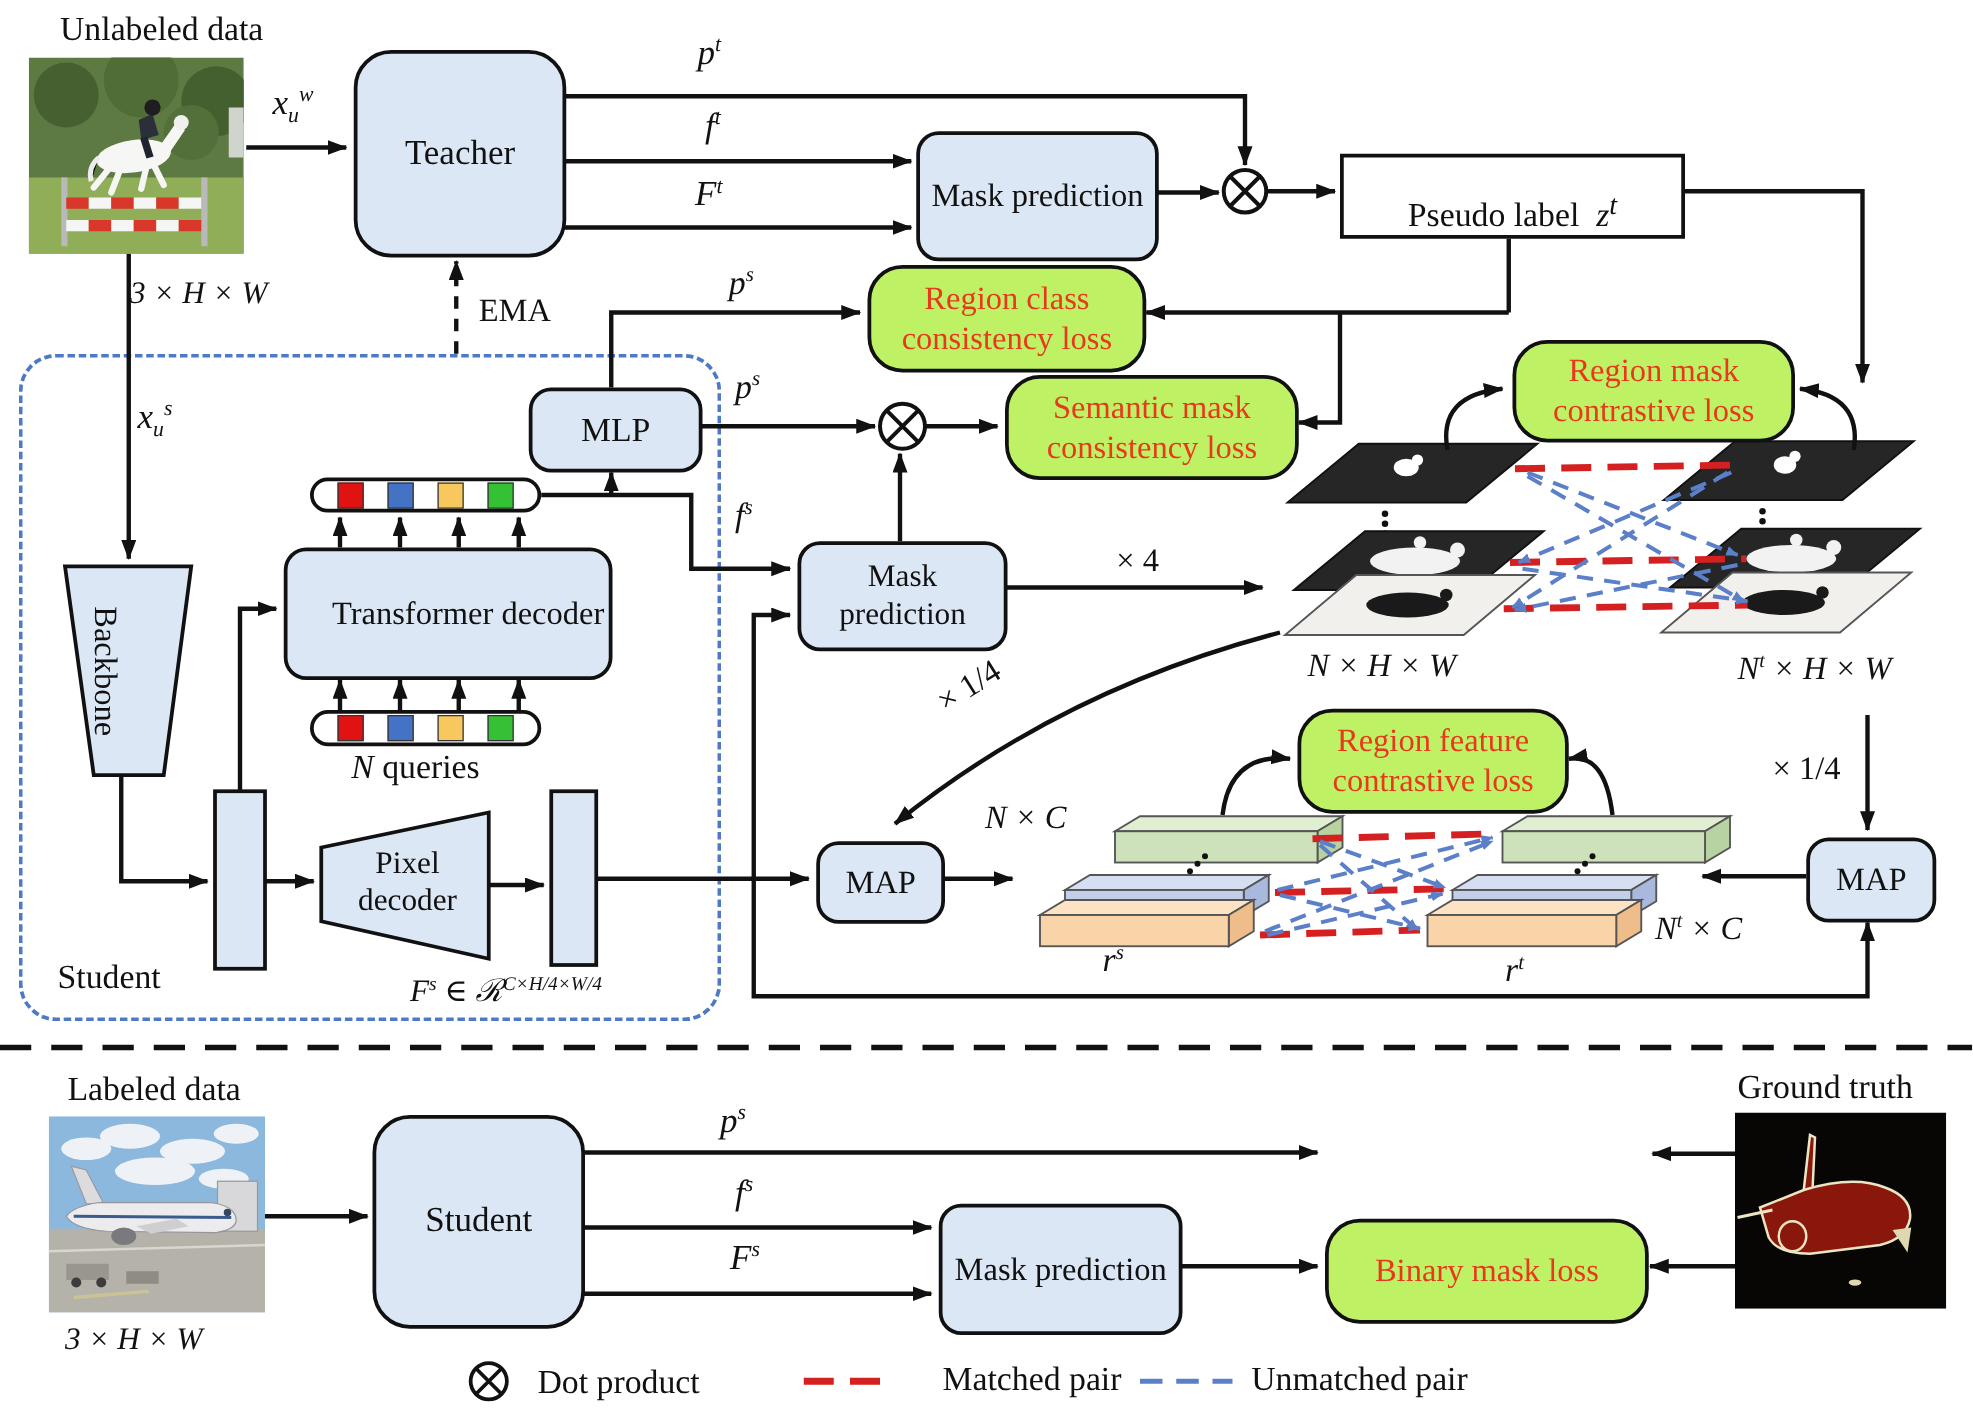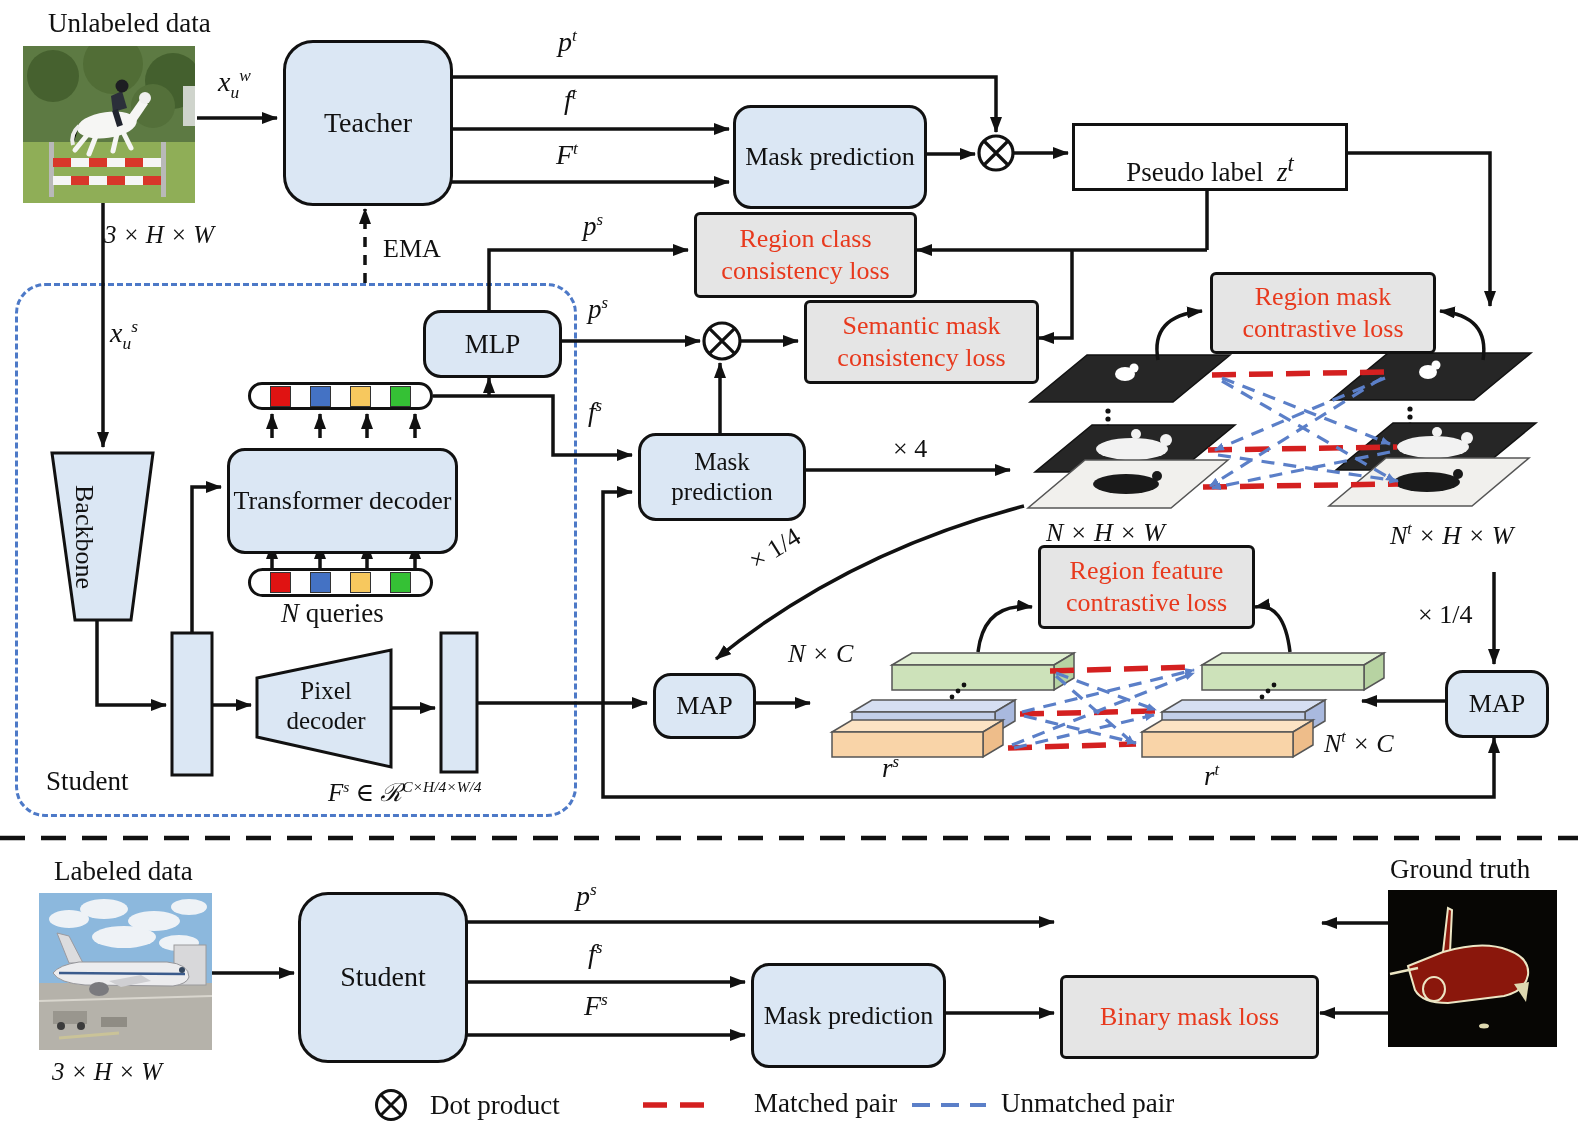--- a/index.html
+++ b/index.html
@@ -4,21 +4,21 @@
 <style>
   html,body{margin:0;padding:0;background:#ffffff;}
   #canvas{position:relative;width:1578px;height:1137px;background:#ffffff;overflow:hidden;
           font-family:"Liberation Serif","DejaVu Serif",serif;color:#111;}
   #wires{position:absolute;left:0;top:0;z-index:1;}
   .node{position:absolute;z-index:2;display:flex;align-items:center;justify-content:center;
         text-align:center;background:#dbe7f4;border:3px solid #111;border-radius:18px;
         font-size:26px;line-height:1.22;}
   .big{border-radius:30px;font-size:28px;}
   .loss{position:absolute;z-index:2;display:flex;align-items:center;justify-content:center;
-        text-align:center;background:#e5e5e5;border:3px solid #111;border-radius:6px;
+        text-align:center;background:#bef264;border:3px solid #111;border-radius:28px;
         font-size:26px;line-height:1.22;color:#e8391d;}
   .plain{position:absolute;z-index:2;display:flex;align-items:flex-end;justify-content:center;
         background:#ffffff;border:3px solid #111;font-size:27px;}
   .lbl{position:absolute;z-index:3;font-size:26px;white-space:nowrap;}
   .math{font-style:italic;font-family:"Liberation Serif","DejaVu Serif",serif;}
   .lbl sup, .node sup{font-size:0.62em;}
   .lbl sub{font-size:0.62em;}
   .pill{position:absolute;z-index:2;display:flex;align-items:center;justify-content:space-around;
         background:#fff;border:3px solid #111;border-radius:999px;padding:0 10px;}
   .sq{width:19px;height:19px;border:1px solid #333;}
@@ -286,23 +286,23 @@
     <ellipse cx="96" cy="136" rx="5" ry="2.5" fill="#ded8b0"></ellipse>
   </svg>
 
   <div class="node big" style="left:283px;top:40px;width:164px;height:160px;">Teacher</div>
   <div class="node" style="left:733px;top:105px;width:188px;height:98px;">Mask prediction</div>
   <div class="plain" style="left:1072px;top:123px;width:270px;height:62px;">Pseudo label <span class="math">z<sup>t</sup></span></div>
   <div class="loss" style="left:694px;top:212px;width:217px;height:80px;">Region class consistency loss</div>
   <div class="loss" style="left:804px;top:300px;width:229px;height:78px;">Semantic mask consistency loss</div>
   <div class="node" style="left:423px;top:310px;width:133px;height:62px;font-size:27px;">MLP</div>
   <div class="node" style="left:638px;top:433px;width:162px;height:82px;font-size:25px;">Mask prediction</div>
-  <div class="node" style="left:227px;top:448px;width:225px;height:100px;">Transformer decoder</div>
+  <div class="node" style="left:227px;top:438px;width:225px;height:100px;padding-left:32px;">Transformer decoder</div>
   <div class="loss" style="left:1210px;top:272px;width:220px;height:76px;">Region mask contrastive loss</div>
-  <div class="loss" style="left:1038px;top:545px;width:211px;height:78px;">Region feature contrastive loss</div>
+  <div class="loss" style="left:1038px;top:567px;width:211px;height:78px;">Region feature contrastive loss</div>
   <div class="node" style="left:653px;top:673px;width:97px;height:60px;">MAP</div>
   <div class="node" style="left:1445px;top:670px;width:98px;height:62px;">MAP</div>
   <div class="node big" style="left:298px;top:892px;width:164px;height:165px;">Student</div>
   <div class="node" style="left:751px;top:963px;width:189px;height:99px;">Mask prediction</div>
   <div class="loss" style="left:1060px;top:975px;width:253px;height:78px;">Binary mask loss</div>
 
   <div class="pill" style="left:248px;top:382px;width:159px;height:22px;">
     <div class="sq" style="background: rgb(224, 19, 18);"></div>
     <div class="sq" style="background: rgb(68, 114, 196);"></div>
     <div class="sq" style="background: rgb(247, 200, 94);"></div>

